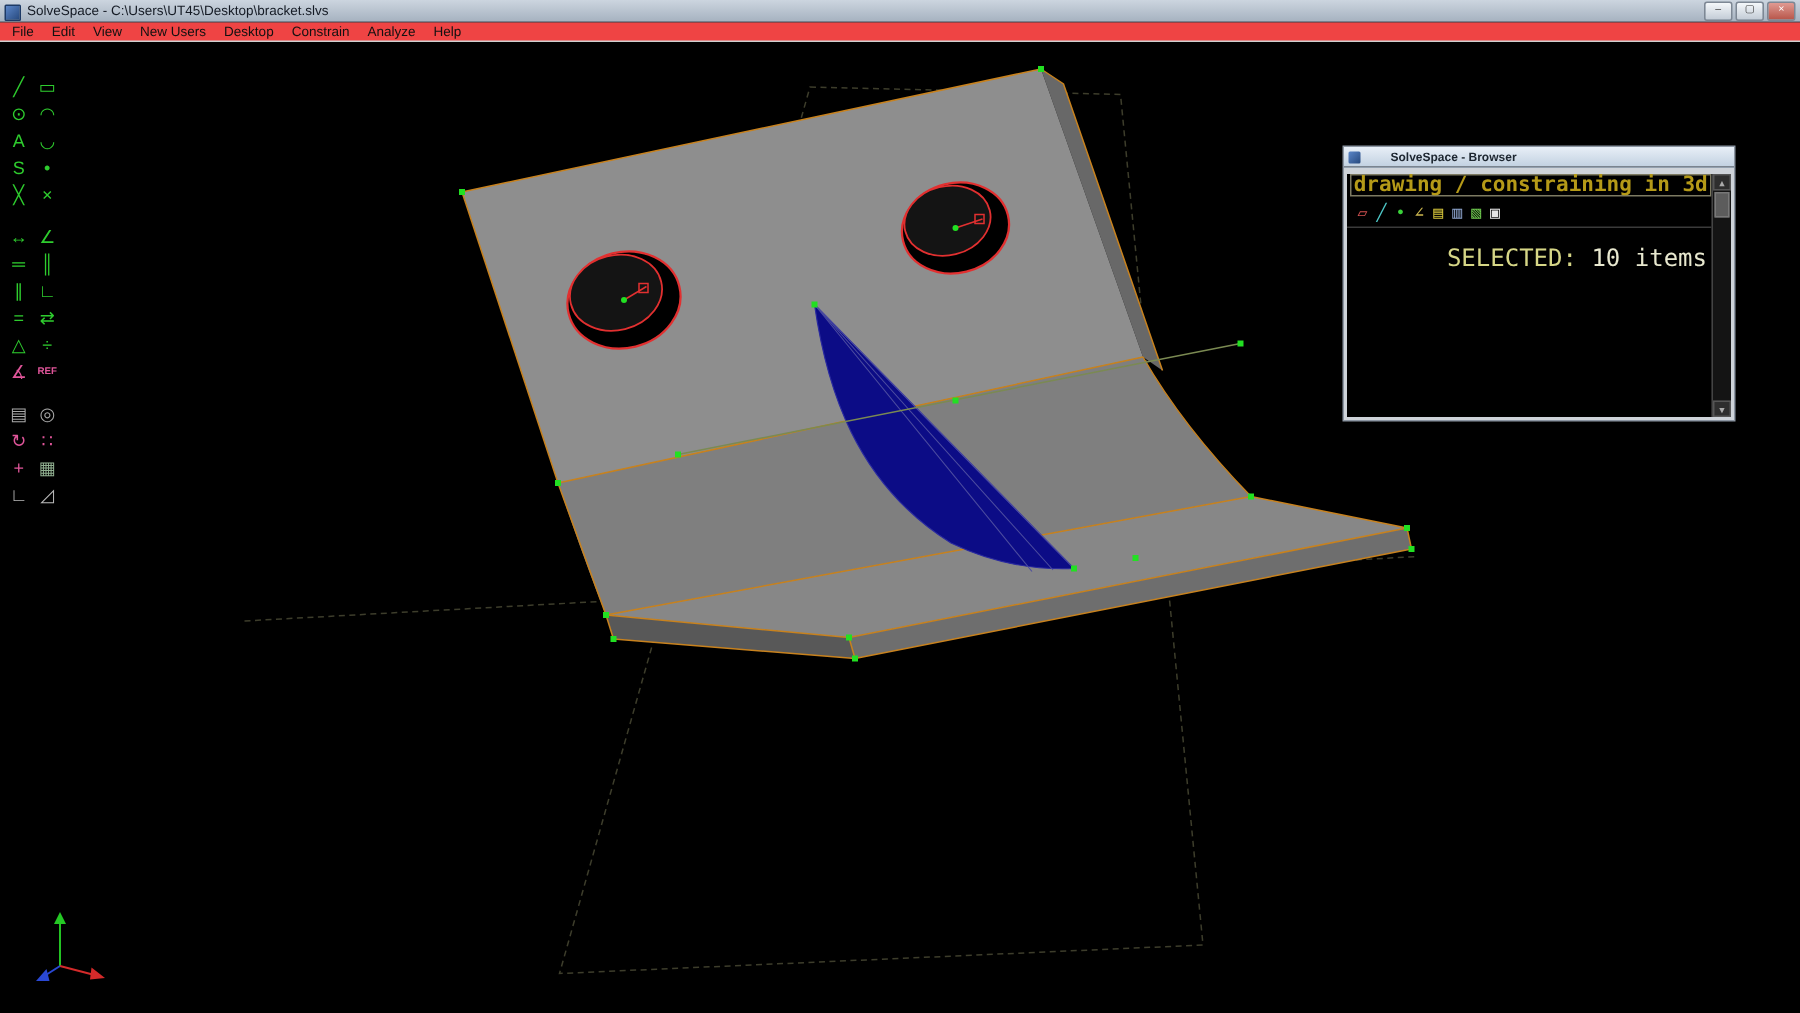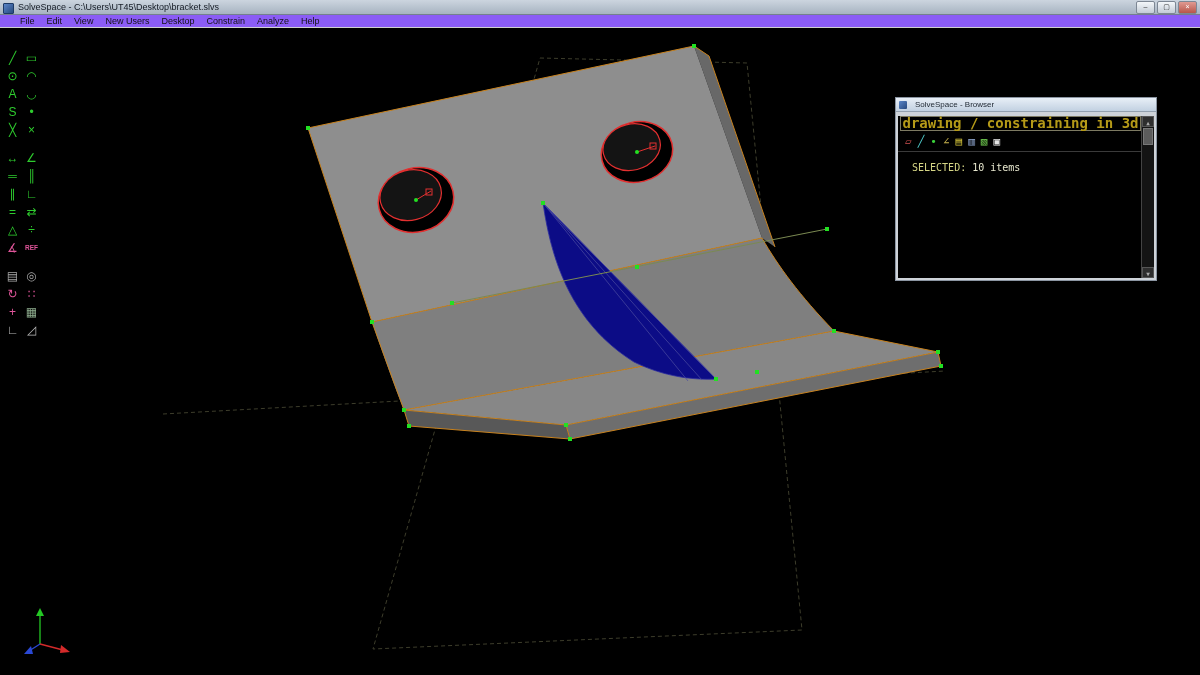--- a/index.html
+++ b/index.html
@@ -17,52 +17,52 @@
   }
   #app-icon{width:9px;height:9px;border-radius:1px;margin-right:4px;
     background:linear-gradient(135deg,#5b86c8,#27497e);border:1px solid #1d3a66;}
   #window-title{font-size:9px;color:#141a24;flex:1;white-space:nowrap;line-height:14px;}
   .win-btn{width:17px;height:11px;margin-left:2px;border:1px solid #7d8794;border-radius:2px;
     background:linear-gradient(#f4f7fa,#c3ccd6);font-size:7px;line-height:9px;text-align:center;color:#333;}
   .win-btn.close{background:linear-gradient(#e09a92,#b8564a);color:#fff;}
   
   #menubar{
     position:absolute;top:15px;left:0;right:0;height:12px;z-index:30;
-    background:#8b5cf6;border-bottom:1px solid #cfcfcf;
-    display:flex;align-items:center;padding-left:14px;
+    background:#ef4444;border-bottom:1px solid #cfcfcf;
+    display:flex;align-items:center;padding-left:2px;
   }
   .menu-item{font-size:9px;color:#111;padding:0 6px;line-height:12px;}
   
   #canvas-svg{position:absolute;top:0;left:0;z-index:1;}
   
   #left-toolbar{
     position:absolute;left:3px;top:50px;z-index:20;
     display:grid;grid-template-columns:19px 19px;row-gap:2px;
   }
   .tool{height:16px;font-size:12px;line-height:16px;text-align:center;cursor:default;}
   .tool.small{font-size:6.5px;font-weight:bold;letter-spacing:0;}
   .tool-gap{grid-column:1 / span 2;height:8px;}
   
   #browser-window{
     position:absolute;left:895px;top:97px;width:260px;z-index:25;
     border:1px solid #8b95a2;box-shadow:1px 2px 5px rgba(0,0,0,.6);
   }
   .bw-titlebar{height:13px;background:linear-gradient(#e8eff7,#c2d1e1);
     border-bottom:1px solid #93a0ae;display:flex;align-items:center;padding:0 3px;}
   .bw-icon-app{width:8px;height:8px;background:linear-gradient(135deg,#5b86c8,#27497e);border-radius:1px;}
-  .bw-title{font-size:8px;color:#1d2630;margin-left:8px;line-height:13px;}
+  .bw-title{font-size:8px;color:#1d2630;margin-left:20px;line-height:13px;font-weight:bold;}
   .bw-frame{background:#ced3d9;padding:2px;}
   .bw-content{background:#000;height:162px;position:relative;
     font-family:"DejaVu Sans Mono",monospace;}
   .bw-header{margin:2px 13px 0 2px;border:1px solid #7d7a62;text-align:center;
     font-size:14px;line-height:13px;color:#b59a18;font-weight:bold;}
   .bw-icons{display:flex;gap:6px;padding:4px 4px 3px 7px;margin-right:13px;
     border-bottom:1px solid #3a3a3a;}
   .bw-icon{font-size:11px;line-height:13px;}
-  .bw-text{padding:10px 0 0 14px;font-size:10px;}
+  .bw-text{padding:10px 16px 0 14px;font-size:16px;text-align:right;}
   .sel-prefix{color:#d6d686;}
   .sel-value{color:#e8e8cf;}
   .bw-link{padding:7px 0 0 14px;font-size:11px;color:#7b7bf0;}
   .bw-scrollbar{position:absolute;top:0;right:0;bottom:0;width:12px;
     background:#141414;border-left:1px solid #444;}
   .bw-scroll-btn{height:11px;font-size:6px;color:#aaa;text-align:center;line-height:11px;
     background:#2e2e2e;border:1px solid #555;box-sizing:border-box;}
   .bw-scroll-btn.down{position:absolute;bottom:0;left:0;right:0;}
   .bw-scroll-thumb{position:absolute;top:12px;left:1px;right:1px;height:17px;
     background:#5c5c5c;border:1px solid #787878;box-sizing:border-box;}

